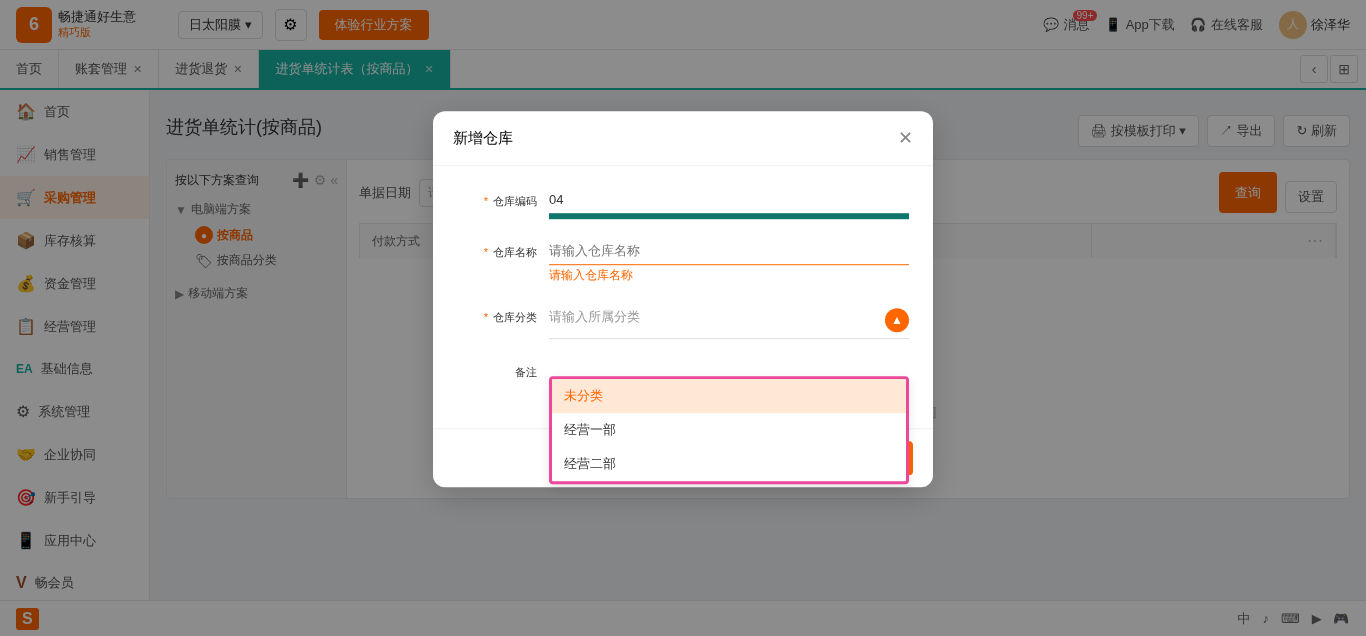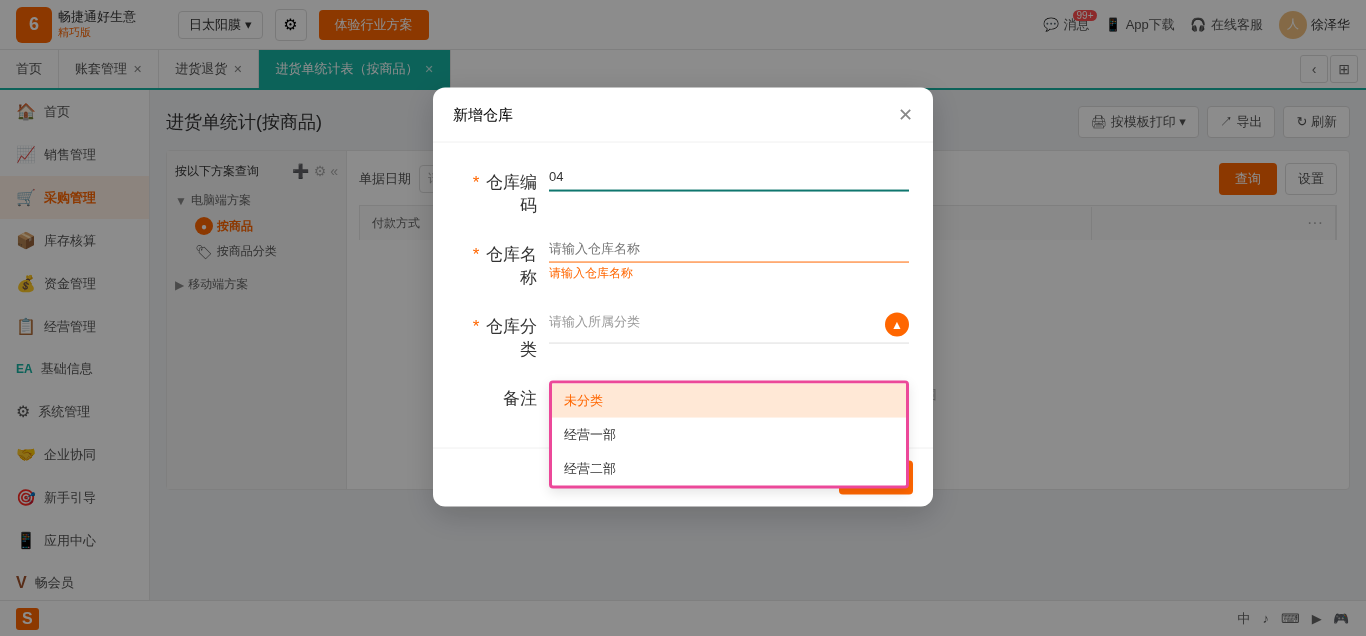--- a/index.html
+++ b/index.html
@@ -119,21 +119,21 @@
     }
     .page-title {
       font-size: 18px; color: #333; font-weight: 500; 
     }
     .btn-primary {
       background: #f60; color: #fff; border: none; border-radius: 4px;
       padding: 6px 16px; font-size: 13px; cursor: pointer;
     }
     .btn-default {
       background: #fff; color: #555; border: 1px solid #ddd; border-radius: 4px;
-      padding: 6px 12px; font-size: 13px; cursor: pointer;
+      padding: 6px 12px; font-size: 13px; cursor: pointer; margin-top: 9px;
     }
 
     
     .scheme-panel {
       width: 180px; background: #f5f5f5; border-right: 1px solid #e8e8e8;
       padding: 8px;
     }
     .scheme-header {
       display: flex; align-items: flex-start; justify-content: space-between;
       font-size: 13px; color: #333; padding: 4px 0; margin-bottom: 4px;
@@ -181,27 +181,27 @@
     .modal-header {
       display: flex; align-items: center; justify-content: space-between;
       padding: 16px 20px; border-bottom: 1px solid #f0f0f0; font-size: 15px; font-weight: 500;
     }
     .modal-close { cursor: pointer; font-size: 18px; color: #888; }
     .modal-body { padding: 20px 24px; }
     .form-row {
       display: flex; align-items: flex-start; margin-bottom: 18px;
     }
     .form-label {
-      width: 80px; font-size: 17px; color: #333; padding-top: 8px; text-align: right;
+      width: 80px; font-size: 11px; color: #333; padding-top: 8px; text-align: right;
       margin-right: 12px; flex-shrink: 0;
     }
     .form-label .required { color: #f60; margin-right: 2px; }
     .form-field { flex: 1; position: relative; }
     .form-input {
-      width: 100%; border: none; border-bottom: 2px solid #0f766e; padding: 6px 0;
+      width: 100%; border: none; border-bottom: 6px solid #0f766e; padding: 6px 0;
       font-size: 13px; color: #333; outline: none; background: transparent;
     }
     .form-input.error-border { border-bottom: 1px solid #f60; }
     .form-error-msg { font-size: 12px; color: #f60; margin-top: 2px; }
 
     .form-select-wrapper {
       width: 100%; border-bottom: 1px solid #ddd; padding: 6px 0;
       font-size: 13px; color: #999; display: flex; align-items: flex-start;
       justify-content: space-between; cursor: pointer; position: relative;
     }

